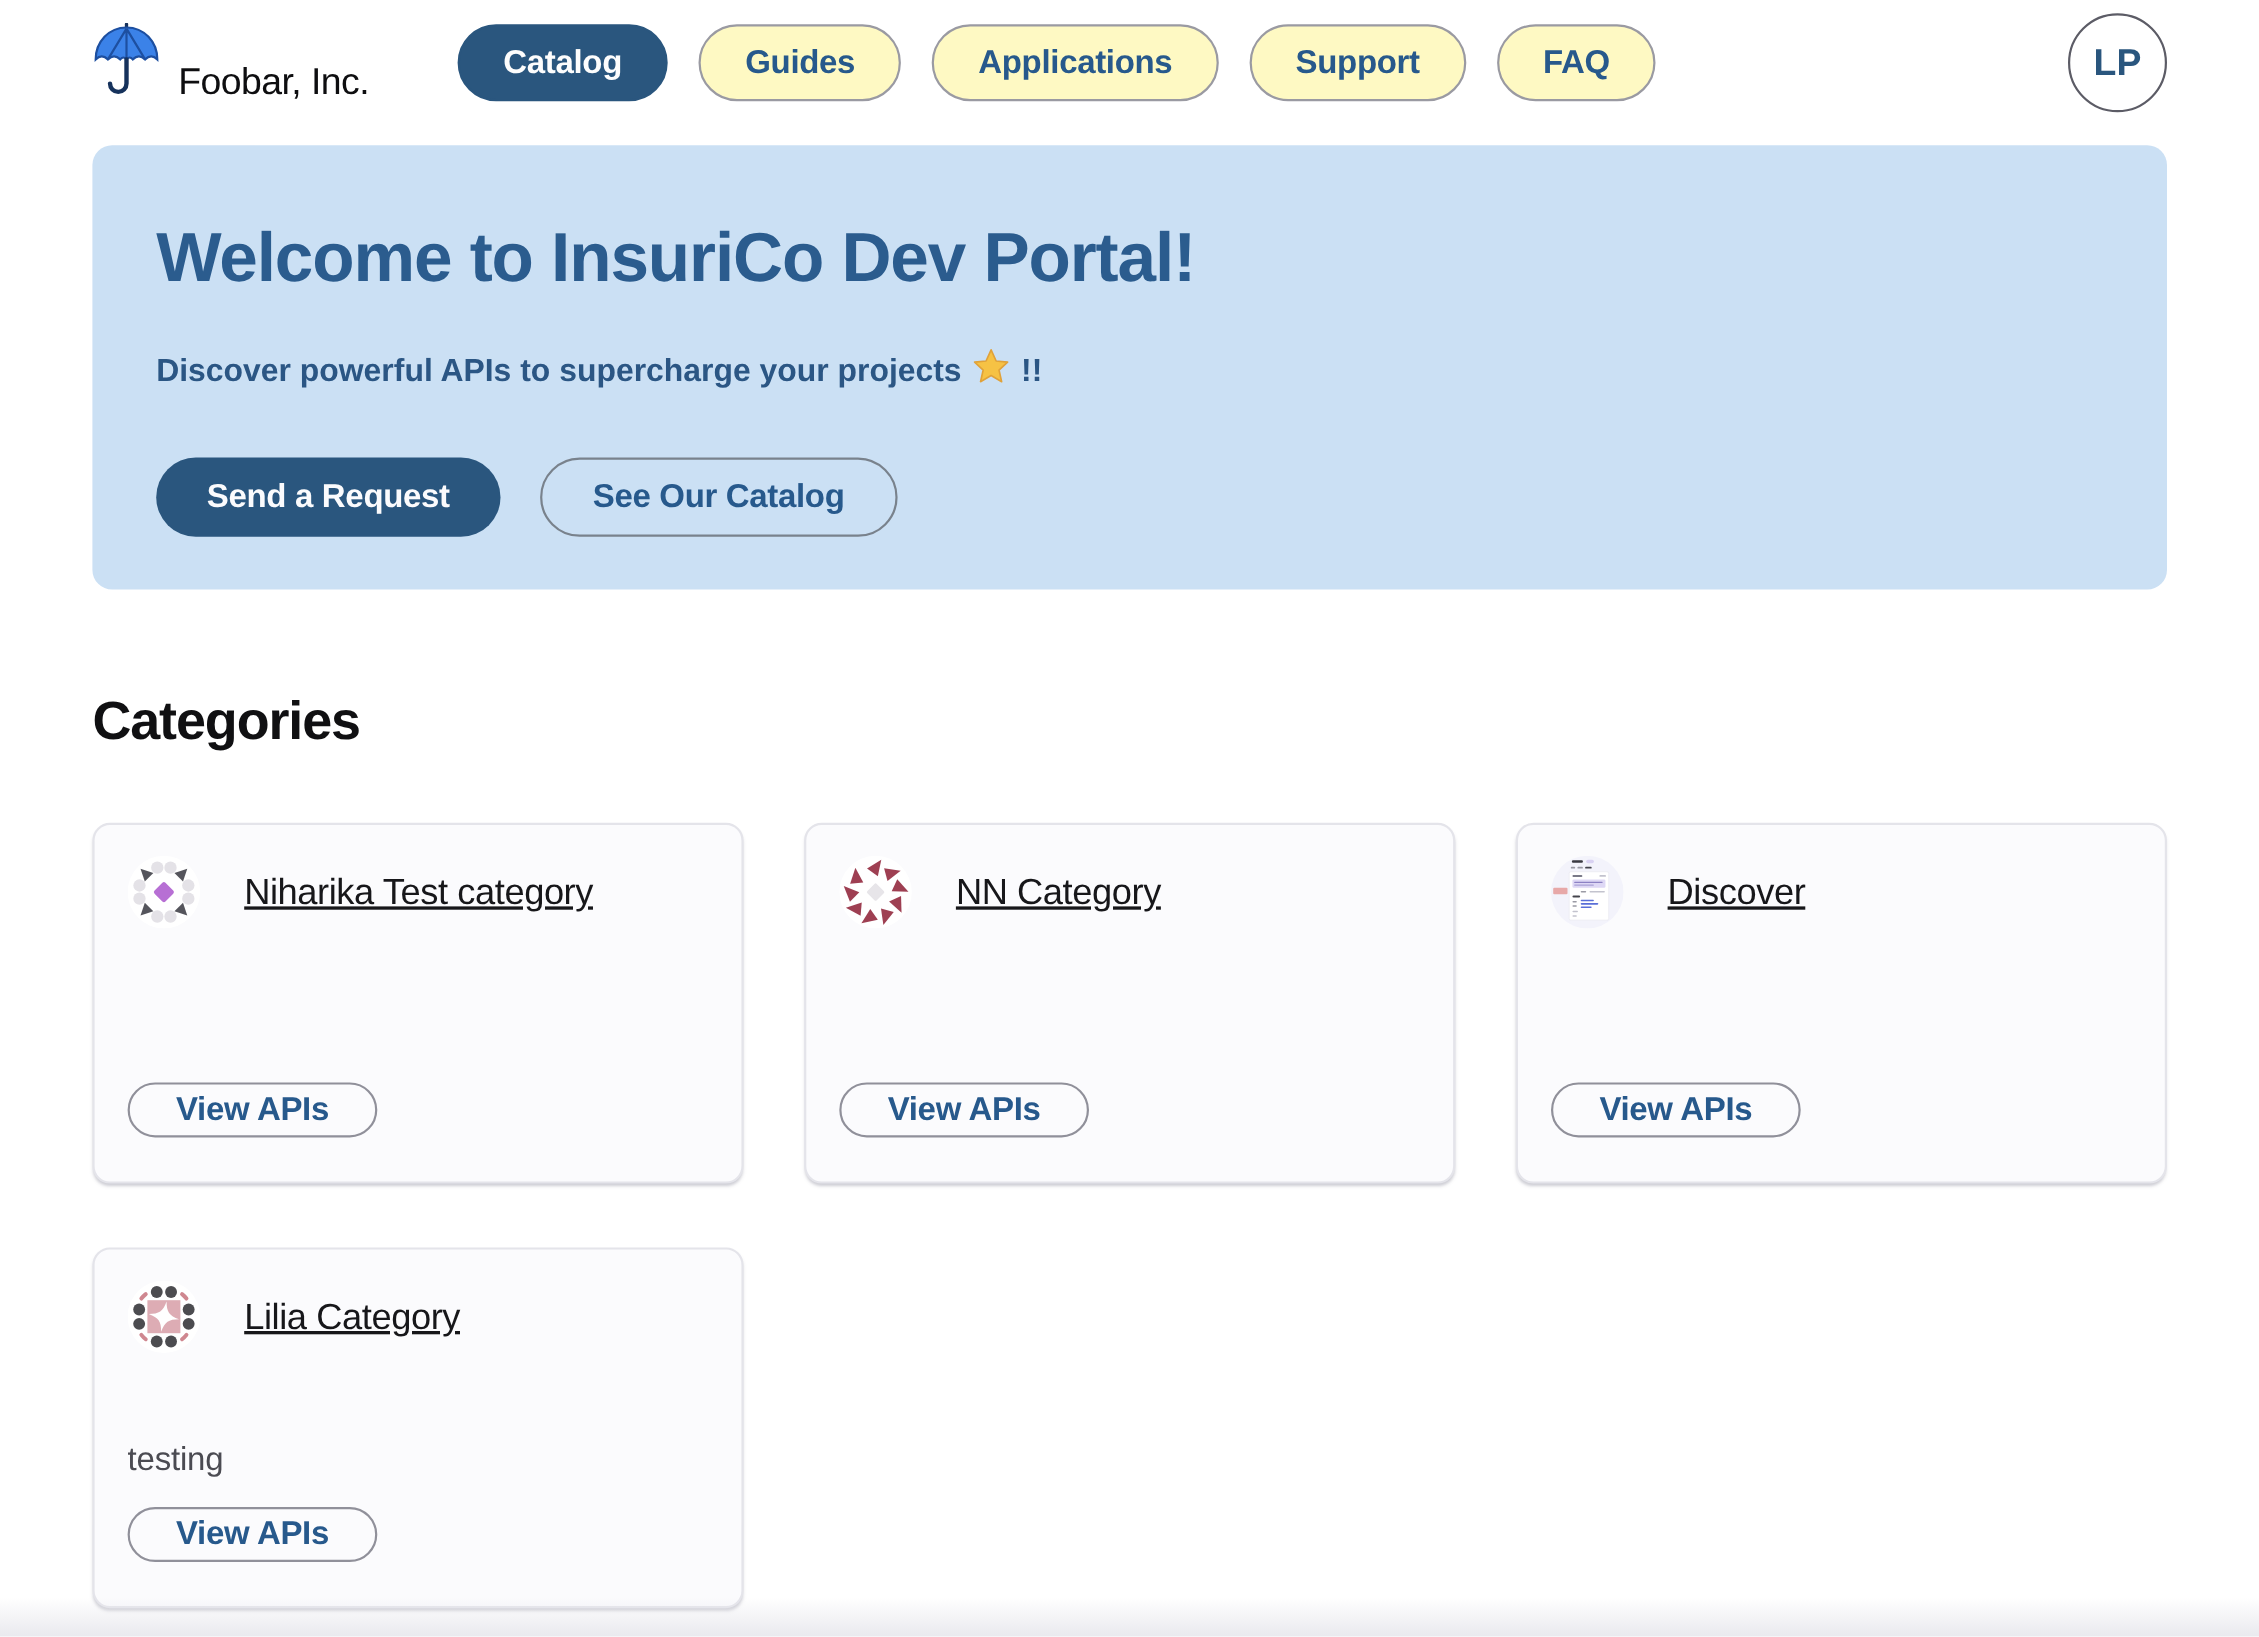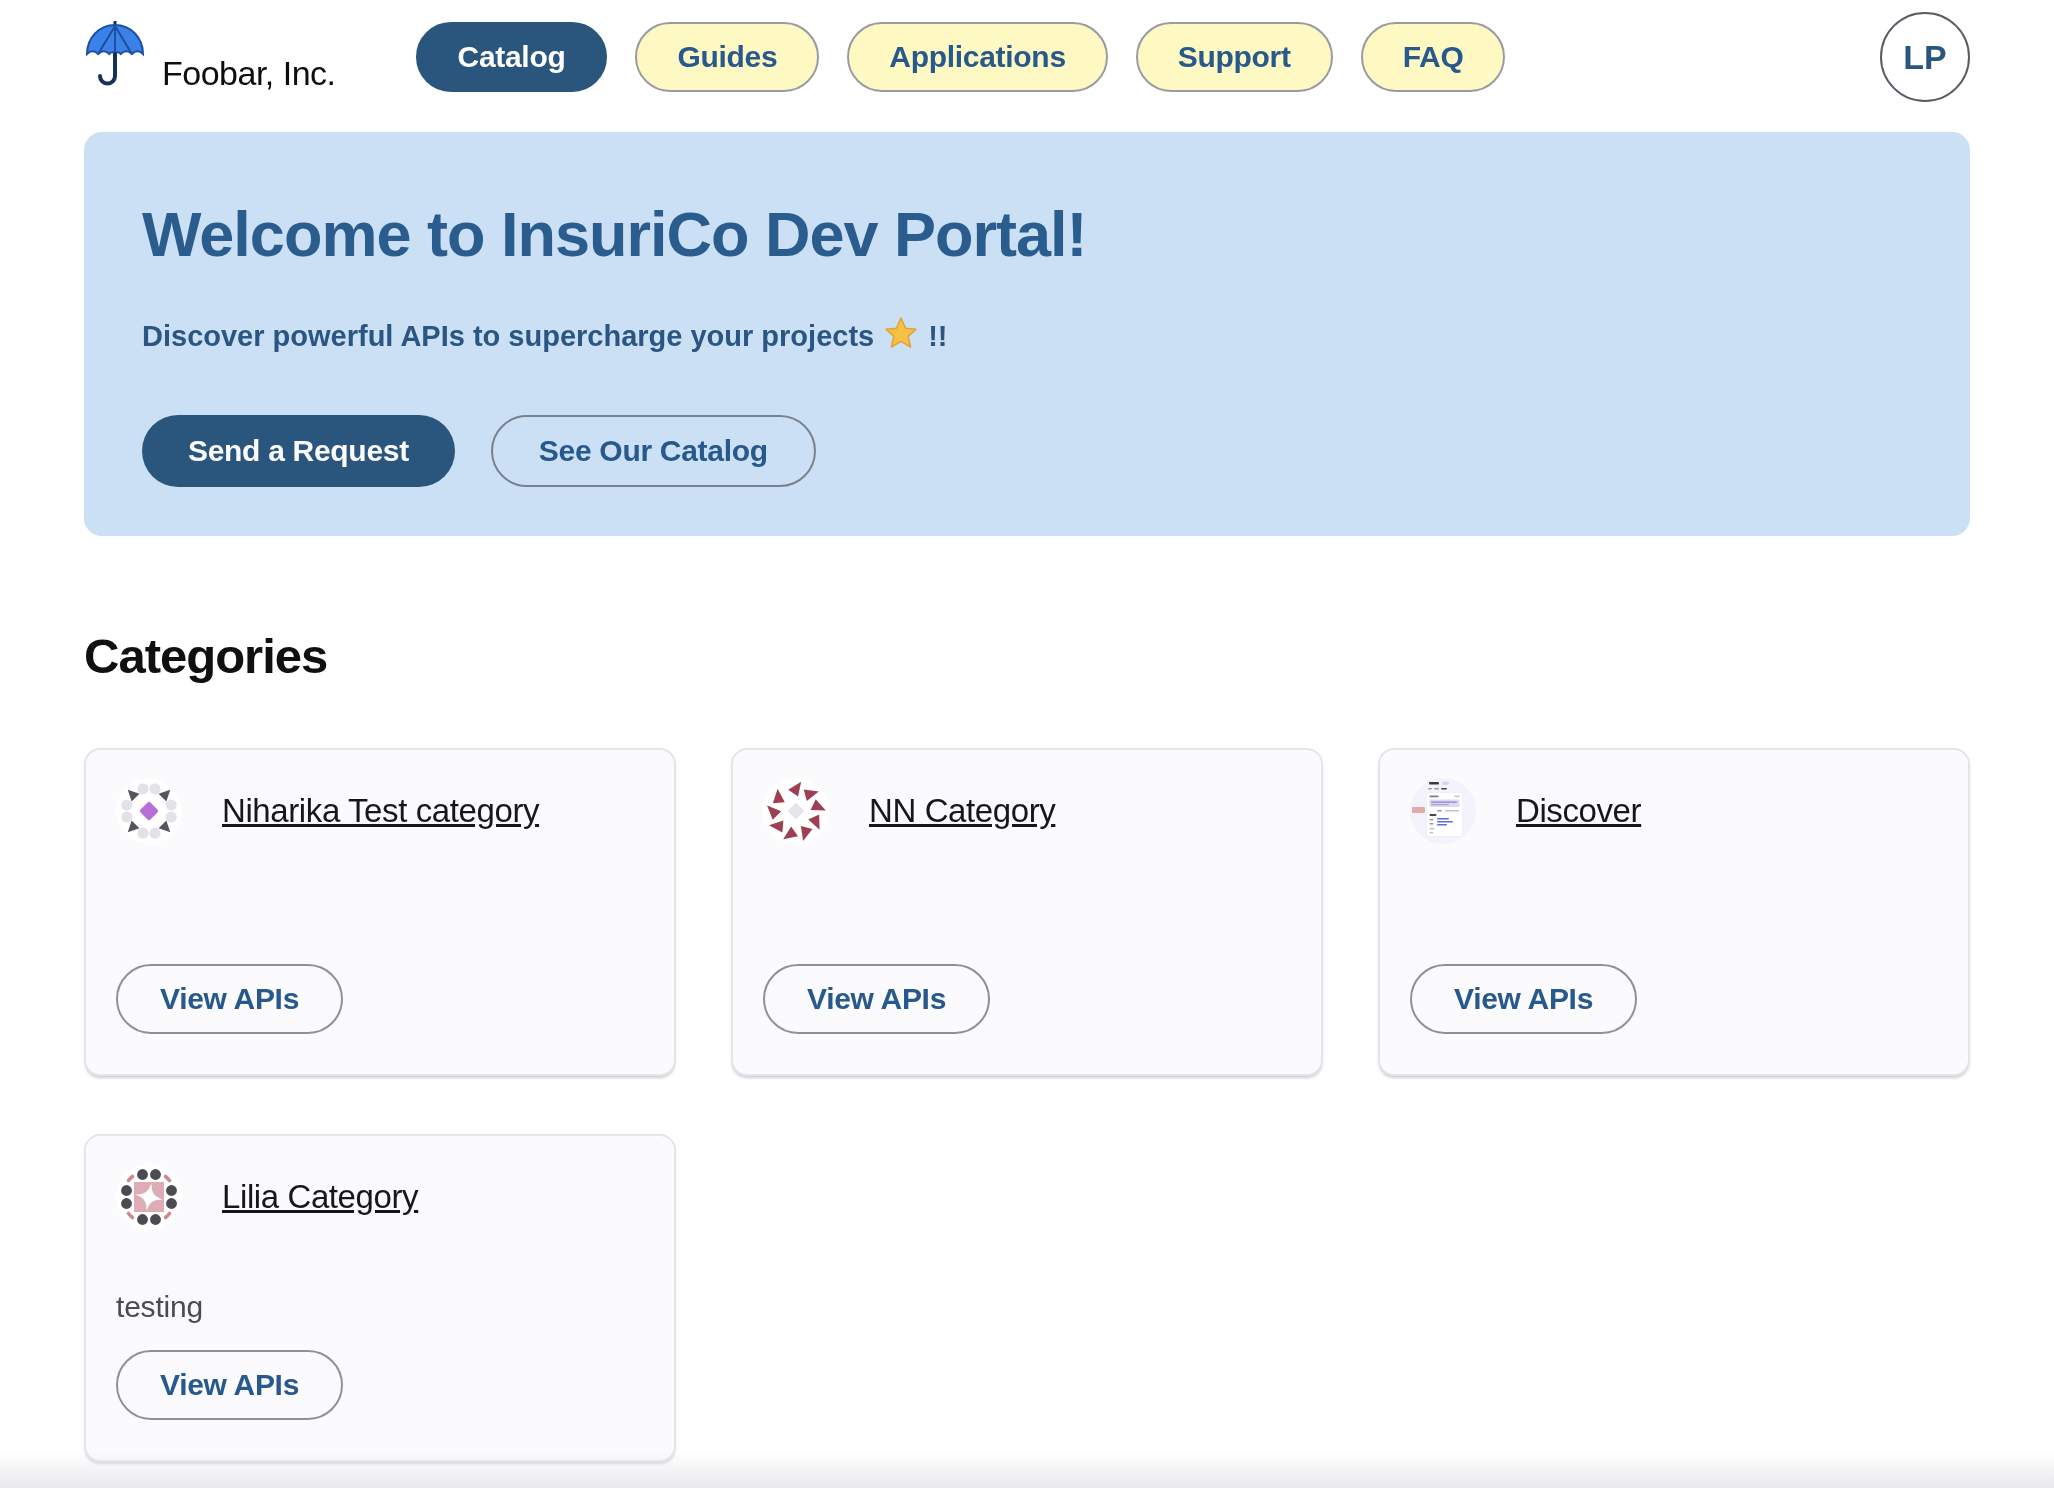--- a/index.html
+++ b/index.html
@@ -55,21 +55,21 @@
     box-sizing:border-box;min-height:328px;border-radius:16px;
     background:#fbfbfd;border:2px solid #e4e4ea;
     box-shadow:0 3px 3px -1px rgba(110,110,130,.35);
     padding:28px 30px 40px 30px;display:flex;flex-direction:column;
   }
   .card-head{display:flex;align-items:center;gap:40px;text-decoration:underline;}
   .card-icon{width:66px;height:66px;flex:0 0 66px;}
   .card-title{font-size:33px;font-weight:500;color:#17171a;letter-spacing:-0.4px;}
   .card-spacer{flex:1;}
   .card-desc{font-size:30px;color:#4b4b52;margin:0 0 26px 0;letter-spacing:-0.2px;}
-  .card-btn{align-self:flex-start;height:70px;padding:0 42px;border-color:#90909a;background:transparent;}
+  .card-btn{align-self:flex-start;height:50px;padding:0 42px;border-color:#90909a;background:transparent;}
   
   .footer-fade{position:absolute;left:0;right:0;bottom:0;height:36px;
     background:linear-gradient(to bottom,rgba(233,233,238,0),#e9e9ee);}
 </style>
 </head>
 <body>
 
 <div id="page">
 
   <div class="header">

